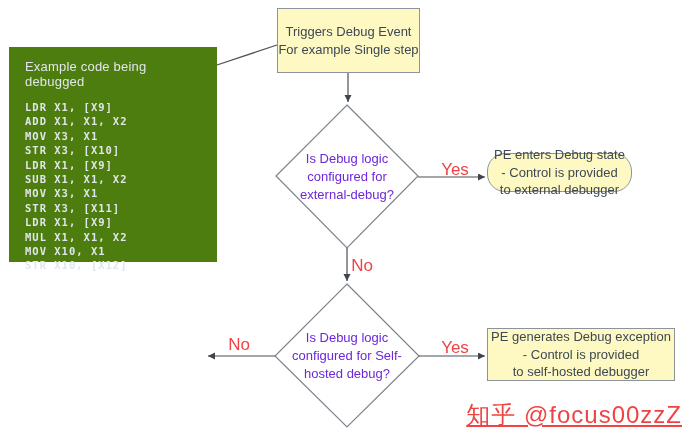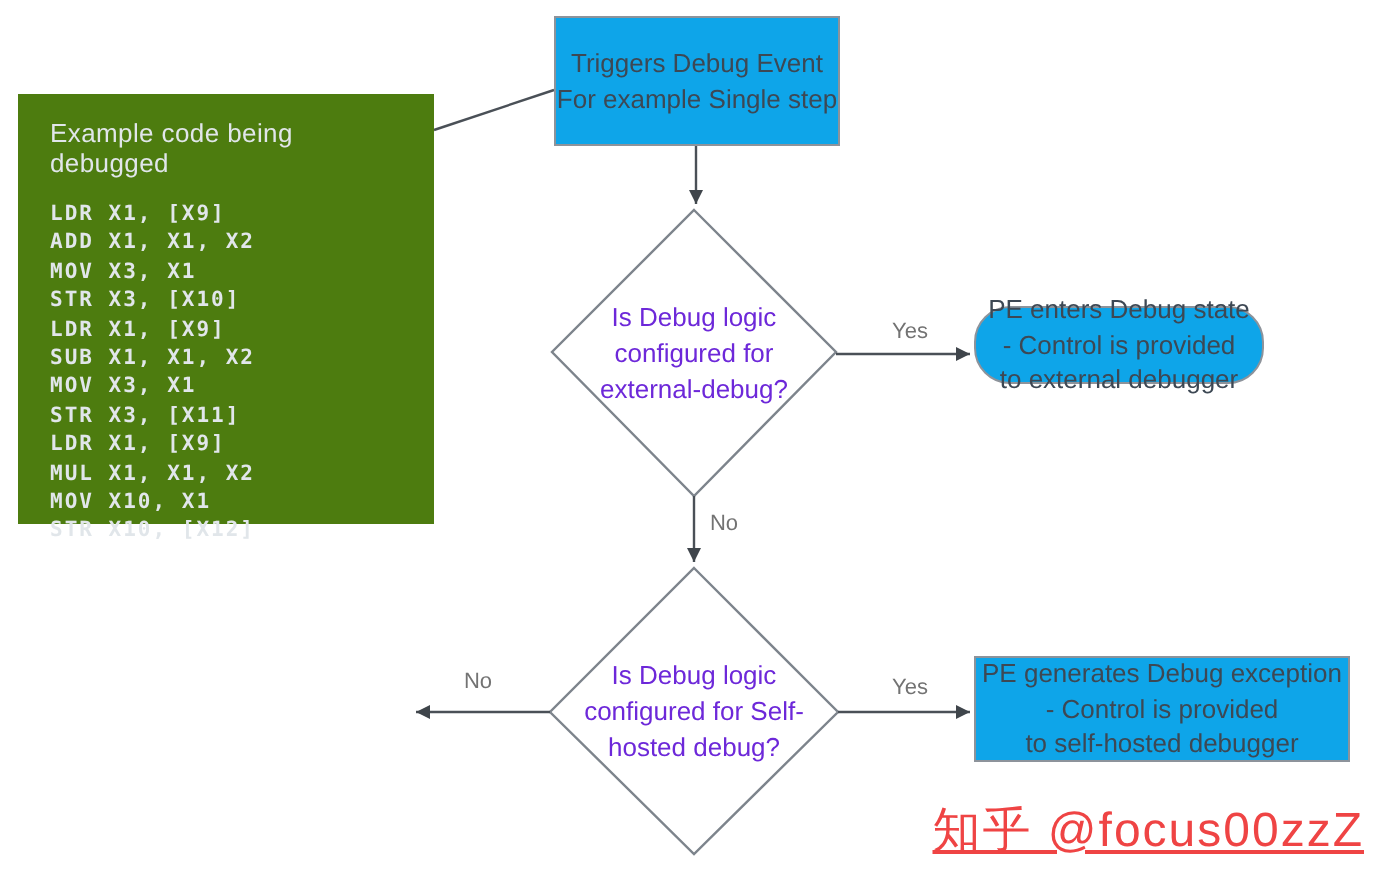--- a/index.html
+++ b/index.html
@@ -21,41 +21,41 @@
   .code-title { font-size: 13px; margin-bottom: 11px; letter-spacing: 0.2px; }
   .code-line {
     font-family: "DejaVu Sans Mono", monospace;
     font-size: 10.5px; font-weight: bold; line-height: 14.4px;
     letter-spacing: 1px; white-space: pre;
   }
 
   
   .node {
     position: absolute; box-sizing: border-box;
-    border: 1px solid #8d939b; background: #0ea5e9;
+    border: 1px solid #8d939b; background: #fef9c3;
     display: flex; align-items: center; justify-content: center;
     text-align: center; color: #3d4854; font-size: 13px; line-height: 17.5px;
     white-space: pre-line;
   }
   .trigger-box  { left: 277px; top: 8px;   width: 143px; height: 65px; }
   .outcome-ext  { left: 487px; top: 153px; width: 145px; height: 39px; border-radius: 18px; }
   .outcome-self { left: 487px; top: 328px; width: 188px; height: 53px; }
   .outcome-ign  { left: 68px;  top: 335px; width: 138px; height: 42px; }
 
   
   .diamond-text {
     position: absolute; text-align: center; color: #6d28d9;
     font-size: 13px; line-height: 18px; white-space: pre-line;
   }
   .d1-text { left: 277px; top: 150px; width: 140px; }
   .d2-text { left: 269px; top: 329px; width: 156px; }
 
   
   .branch-label {
-    position: absolute; color: #737373; font-size: 11px;
+    position: absolute; color: #ef4444; font-size: 17px;
     width: 36px; text-align: center;
   }
   .lbl-yes1 { left: 437px; top: 160px; }
   .lbl-no1  { left: 344px; top: 256px; }
   .lbl-yes2 { left: 437px; top: 338px; }
   .lbl-no2  { left: 221px; top: 335px; }
 
   .watermark {
     position: absolute; right: 6px; top: 399px;
     font-size: 24px; color: #ef4444; letter-spacing: 1px;

